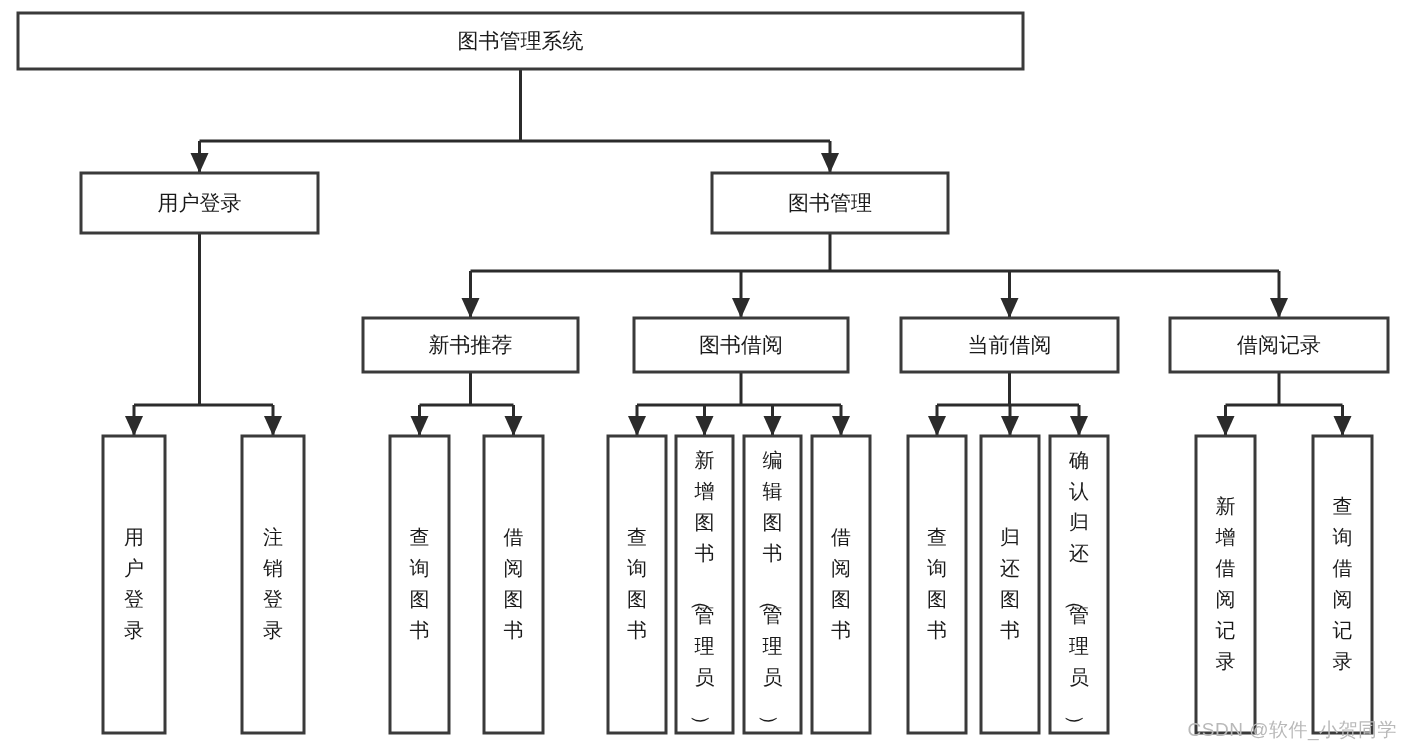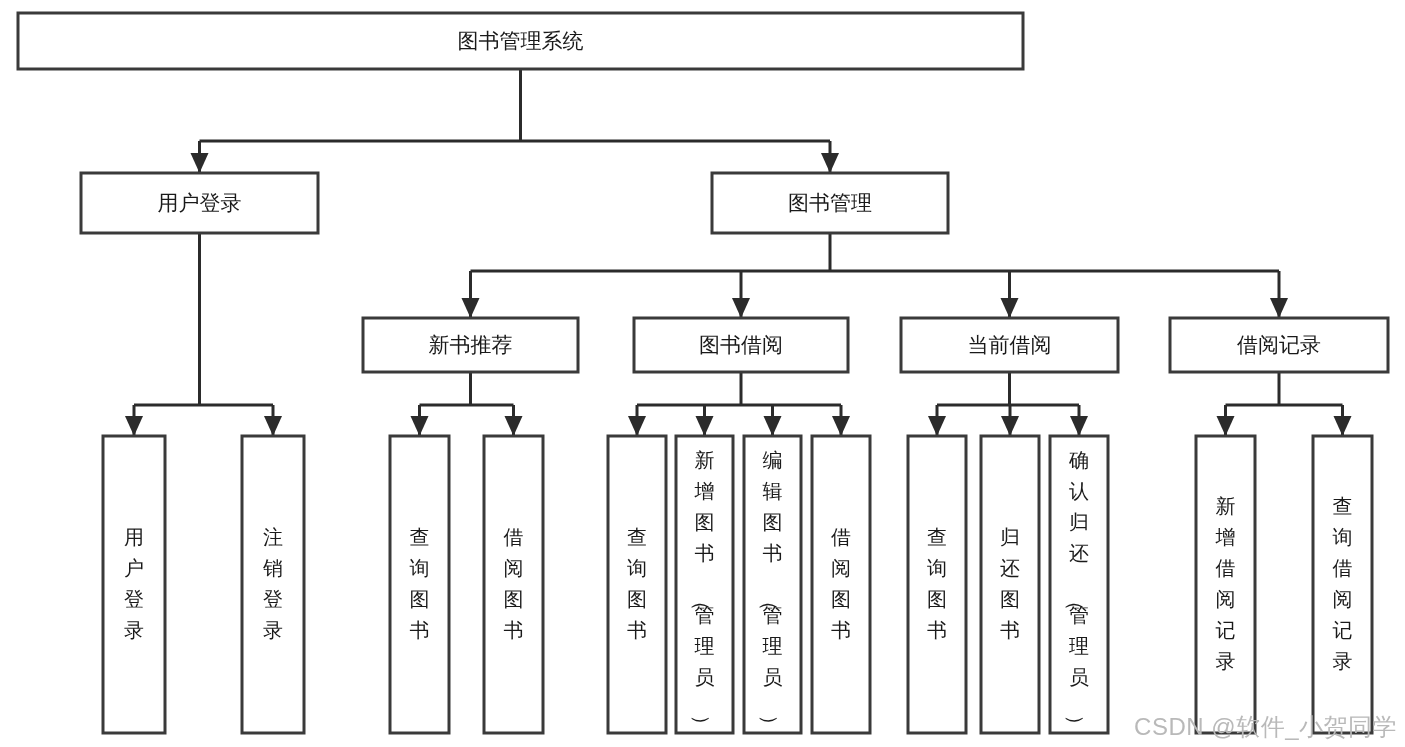--- a/index.html
+++ b/index.html
@@ -52,21 +52,21 @@
   }
   .arrow-head {
     fill: #2b2b2b;
     stroke: none;
   }
   .watermark-text {
     position: absolute;
     right: 8px;
     bottom: 4px;
     font-family: "Liberation Sans", "DejaVu Sans", sans-serif;
-    font-size: 24px;
+    font-size: 19px;
     color: #b9b9b9;
     letter-spacing: 0.5px;
     user-select: none;
     pointer-events: none;
     white-space: nowrap;
   }
 </style>
 </head>
 <body>
 

